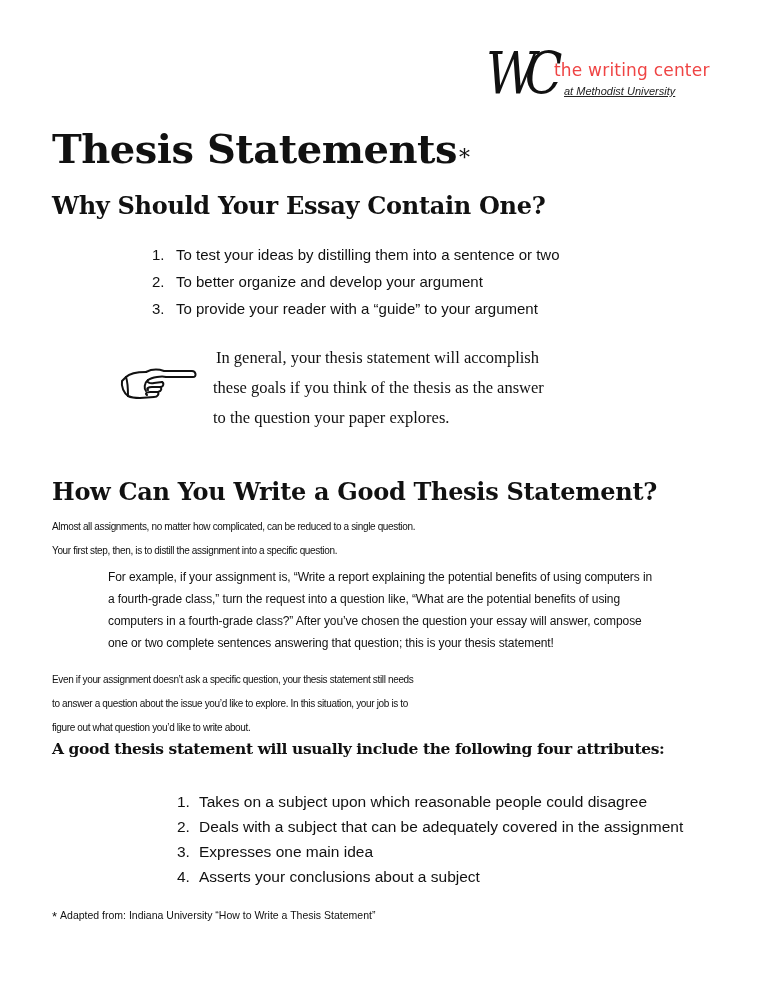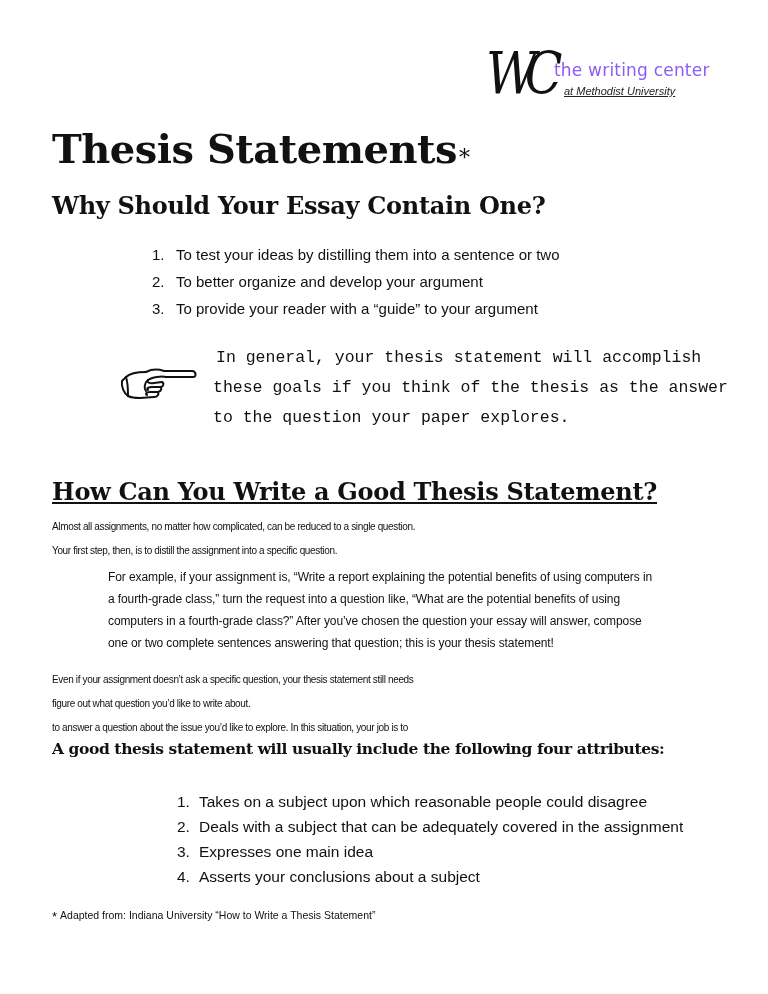--- a/index.html
+++ b/index.html
@@ -37,21 +37,21 @@
       color: #111;
       transform: scaleX(0.85);
       transform-origin: left top;
     }
     .logo-name {
       position: absolute;
       left: 68px;
       top: 16px;
       font-family: "DejaVu Sans", sans-serif;
       font-size: 17px;
-      color: #8b5cf6;
+      color: #ef4444;
       white-space: nowrap;
       letter-spacing: 0.2px;
     }
     .logo-sub {
       position: absolute;
       left: 78px;
       top: 41px;
       font-family: "Liberation Sans", sans-serif;
       font-style: italic;
       font-size: 11px;
@@ -80,21 +80,21 @@
     .h2 {
       left: 52px;
       font-family: "DejaVu Serif", serif;
       font-weight: bold;
       font-size: 24px;
       line-height: 26px;
       letter-spacing: -0.3px;
       white-space: nowrap;
     }
     .h2-a { top: 193px; }
-    .h2-b { top: 479px; text-decoration: underline; }
+    .h2-b { top: 479px; }
 
     .h3 {
       left: 52px;
       top: 738px;
       font-family: "DejaVu Serif", serif;
       font-weight: bold;
       font-size: 15.5px;
       line-height: 22px;
       letter-spacing: -0.4px;
       white-space: nowrap;
@@ -135,21 +135,21 @@
     
     .hand {
       left: 118px;
       top: 363px;
       width: 80px;
       height: 38px;
     }
     .callout {
       left: 213px;
       top: 343px;
-      font-family: Liberation Mono, monospace;
+      font-family: Liberation Serif, serif;
       font-size: 16.5px;
       line-height: 30px;
       width: 480px;
     }
     .callout .line { display: block; white-space: nowrap; }
     .callout .line:first-child { padding-left: 3px; }
 
     
     .para {
       left: 52px;
@@ -245,22 +245,22 @@
 
 <div class="abs example">
   <span class="line">For example, if your assignment is, “Write a report explaining the potential benefits of using computers in</span>
   <span class="line">a fourth-grade class,” turn the request into a question like, “What are the potential benefits of using</span>
   <span class="line">computers in a fourth-grade class?” After you’ve chosen the question your essay will answer, compose</span>
   <span class="line">one or two complete sentences answering that question; this is your thesis statement!</span>
 </div>
 
 <div class="abs para para-2">
   <span class="line">Even if your assignment doesn’t ask a specific question, your thesis statement still needs</span>
+  <span class="line">to answer a question about the issue you’d like to explore. In this situation, your job is to</span>
   <span class="line">figure out what question you’d like to write about.</span>
-  <span class="line">to answer a question about the issue you’d like to explore. In this situation, your job is to</span>
 </div>
 
 <div class="abs h3">A good thesis statement will usually include the following four attributes:</div>
 
 <ol class="abs list list-attr">
   <li>
     <span class="num">1.</span>
     <span class="txt">Takes on a subject upon which reasonable people could disagree</span>
   </li>
   <li>

